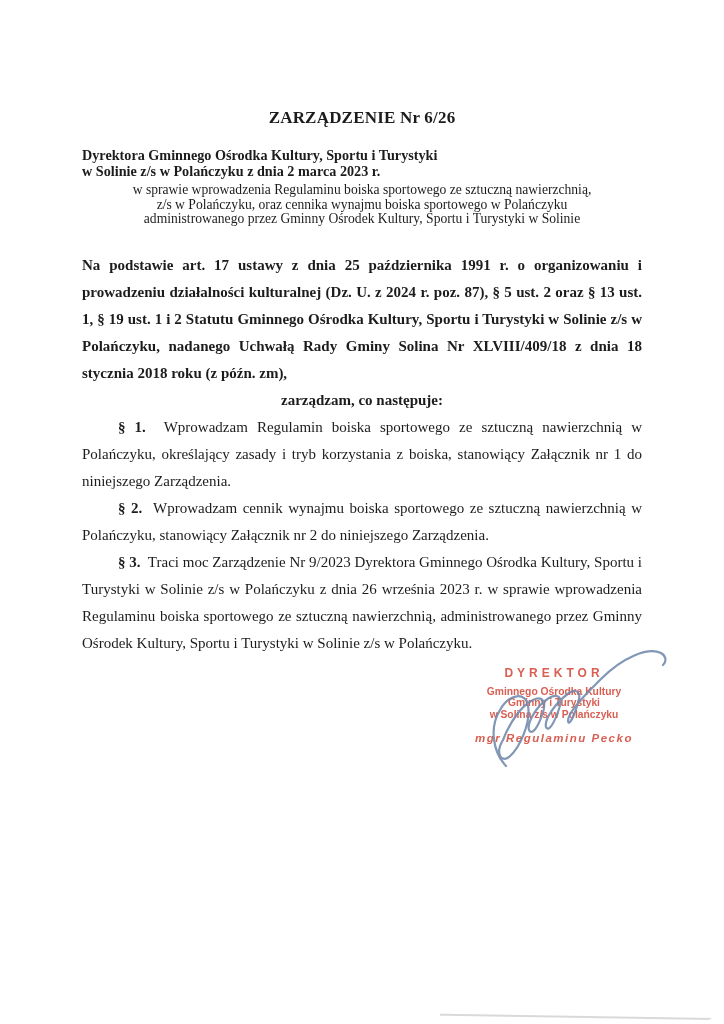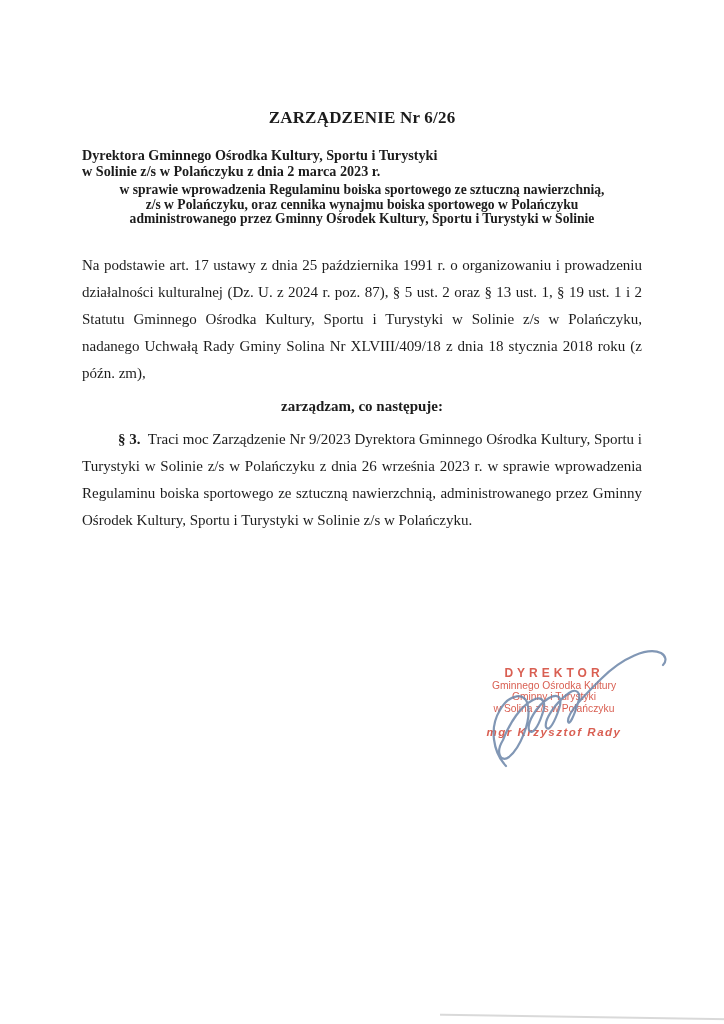--- a/index.html
+++ b/index.html
@@ -3,55 +3,57 @@
 <meta charset="utf-8">
 <style>
   html,body{margin:0;padding:0;background:#ffffff;}
   .page{
     position:relative;
     width:724px;height:1024px;
     background:#ffffff;
     overflow:hidden;
     font-family:"Liberation Serif","DejaVu Serif",serif;
     color:#1c1c1c;
+    border-radius:30px;
   }
   .content{
     position:absolute;
     left:82px;top:108px;width:560px;
   }
   .doc-title{
     text-align:center;
     font-size:17px;font-weight:bold;
     letter-spacing:0.2px;
     margin:0 0 19px 0;
   }
   .subtitle{
     text-align:left;
     font-size:14.2px;font-weight:bold;
     line-height:16px;
     margin:0;
   }
   .subject{
     text-align:center;
-    font-size:13.6px;font-weight:bold;
+    font-size:13.6px;font-weight:normal;
     line-height:14.5px;
     margin:4px 0 0 0;
   }
   .preamble{
     margin:25px 0 0 0;
     font-size:15px;
     line-height:27px;
     text-align:justify;
+    font-weight:bold;
   }
   .decree-intro{
     text-align:center;
     font-weight:bold;
     font-size:15px;
     line-height:27px;
-    margin:6px;
+    margin:0;
   }
   .para{
     margin:0;
     font-size:15px;
     line-height:27px;
     text-align:justify;
     text-indent:36px;
   }
   .para:first-of-type{margin-top:8px;}
   .para b{font-weight:bold;}
@@ -62,23 +64,23 @@
   }
   .stamp{
     position:absolute;
     left:22px;top:4px;width:160px;
     text-align:center;
     font-family:"Liberation Sans","DejaVu Sans",sans-serif;
     line-height:11.5px;
   }
   .stamp-title{
     font-size:12px;font-weight:bold;letter-spacing:4px;
-    margin-bottom:0;
+    margin-bottom:6px;
   }
-  .stamp-line{font-size:10.3px;font-weight:normal;}
+  .stamp-line{font-size:10.3px;font-weight:bold;}
   .stamp-name{
     margin-top:13px;
     font-size:11.5px;font-weight:bold;font-style:italic;
     letter-spacing:1.5px;
   }
   .signature-svg{
     position:absolute;
     left:-20px;top:-22px;
     pointer-events:none;
   }
@@ -104,35 +106,37 @@
     <p class="subtitle">w Solinie z/s w Polańczyku z dnia 2 marca 2023 r.</p>
 
     <p class="subject">w sprawie wprowadzenia Regulaminu boiska sportowego ze sztuczną nawierzchnią,</p>
     <p class="subject" style="margin-top:0;">z/s w Polańczyku, oraz cennika wynajmu boiska sportowego w Polańczyku</p>
     <p class="subject" style="margin-top:0;">administrowanego przez Gminny Ośrodek Kultury, Sportu i Turystyki w Solinie</p>
 
     <p class="preamble">Na podstawie art. 17 ustawy z dnia 25 października 1991 r. o organizowaniu i prowadzeniu działalności kulturalnej (Dz. U. z 2024 r. poz. 87), § 5 ust. 2 oraz § 13 ust. 1, § 19 ust. 1 i 2 Statutu Gminnego Ośrodka Kultury, Sportu i Turystyki w Solinie z/s w Polańczyku, nadanego Uchwałą Rady Gminy Solina Nr XLVIII/409/18 z dnia 18 stycznia 2018 roku (z późn. zm),</p>
 
     <p class="decree-intro">zarządzam, co następuje:</p>
 
+    <p class="para"><b>§ 1.</b>&nbsp; <span>Wprowadzam Regulamin boiska sportowego ze sztuczną nawierzchnią w Polańczyku, określający zasady i tryb korzystania z boiska, stanowiący Załącznik nr 1 do niniejszego Zarządzenia.</span></p>
 
+    <p class="para"><b>§ 2.</b>&nbsp; <span>Wprowadzam cennik wynajmu boiska sportowego ze sztuczną nawierzchnią w Polańczyku, stanowiący Załącznik nr 2 do niniejszego Zarządzenia.</span></p>
 
     <p class="para"><b>§ 3.</b>&nbsp; <span>Traci moc Zarządzenie Nr 9/2023 Dyrektora Gminnego Ośrodka Kultury, Sportu i Turystyki w Solinie z/s w Polańczyku z dnia 26 września 2023 r. w sprawie wprowadzenia Regulaminu boiska sportowego ze sztuczną nawierzchnią, administrowanego przez Gminny Ośrodek Kultury, Sportu i Turystyki w Solinie z/s w Polańczyku.</span></p>
 
 
   </div>
 
   <div class="sig-block">
 
     <div class="stamp" id="stamp" style="color: rgb(217, 95, 82);">
       <div class="stamp-title">DYREKTOR</div>
       <div class="stamp-line">Gminnego Ośrodka Kultury</div>
       <div class="stamp-line">Gminny i Turystyki</div>
       <div class="stamp-line">w Solina z/s w Polańczyku</div>
-      <div class="stamp-name">mgr Krzysztof Rady</div>
+      <div class="stamp-name">mgr Regulaminu Pecko</div>
     </div>
 
     <svg class="signature-svg" width="250" height="150" viewBox="420 642 250 150">
       <path fill="none" stroke-width="2.2" stroke-linecap="round" opacity="0.88" d="M 494 766
                C 481 752, 477 728, 488 710
                C 497 694, 514 691, 516 706
                C 519 722, 508 748, 497 757
                C 489 763, 483 753, 491 740
                C 498 722, 509 706, 521 700
                C 531 695, 535 703, 530 715

